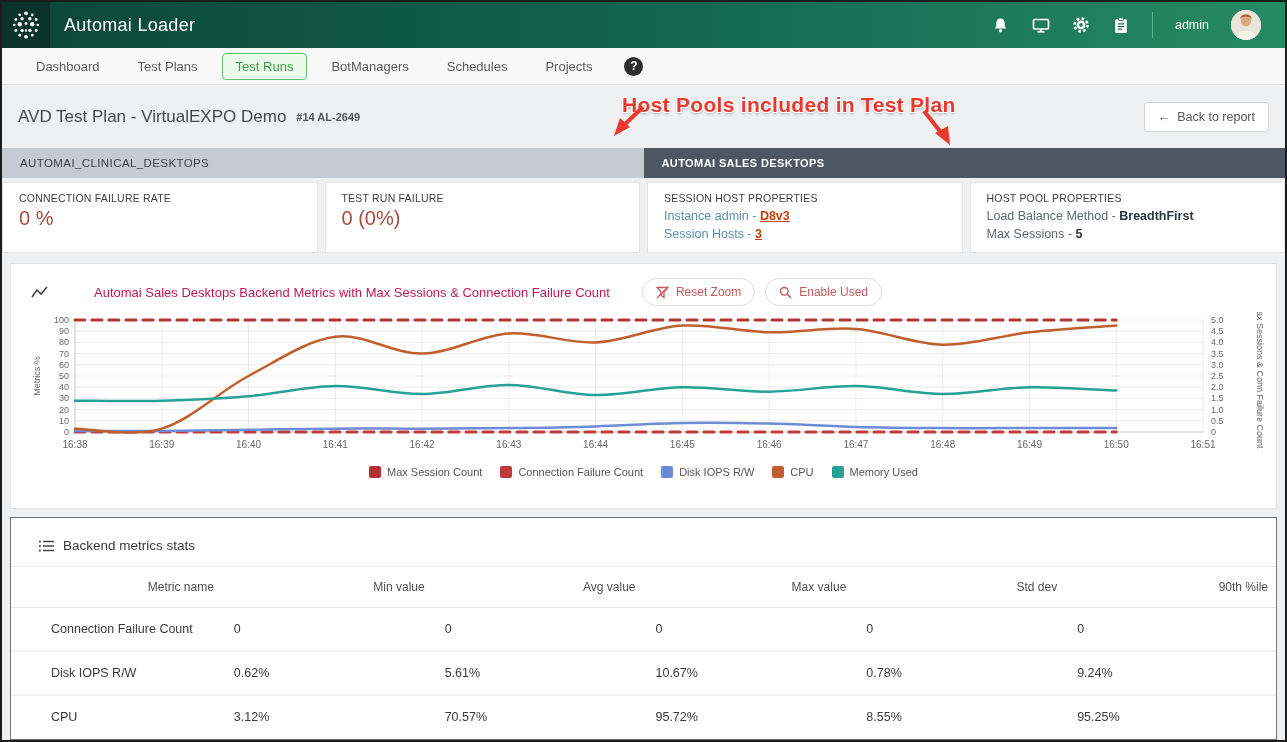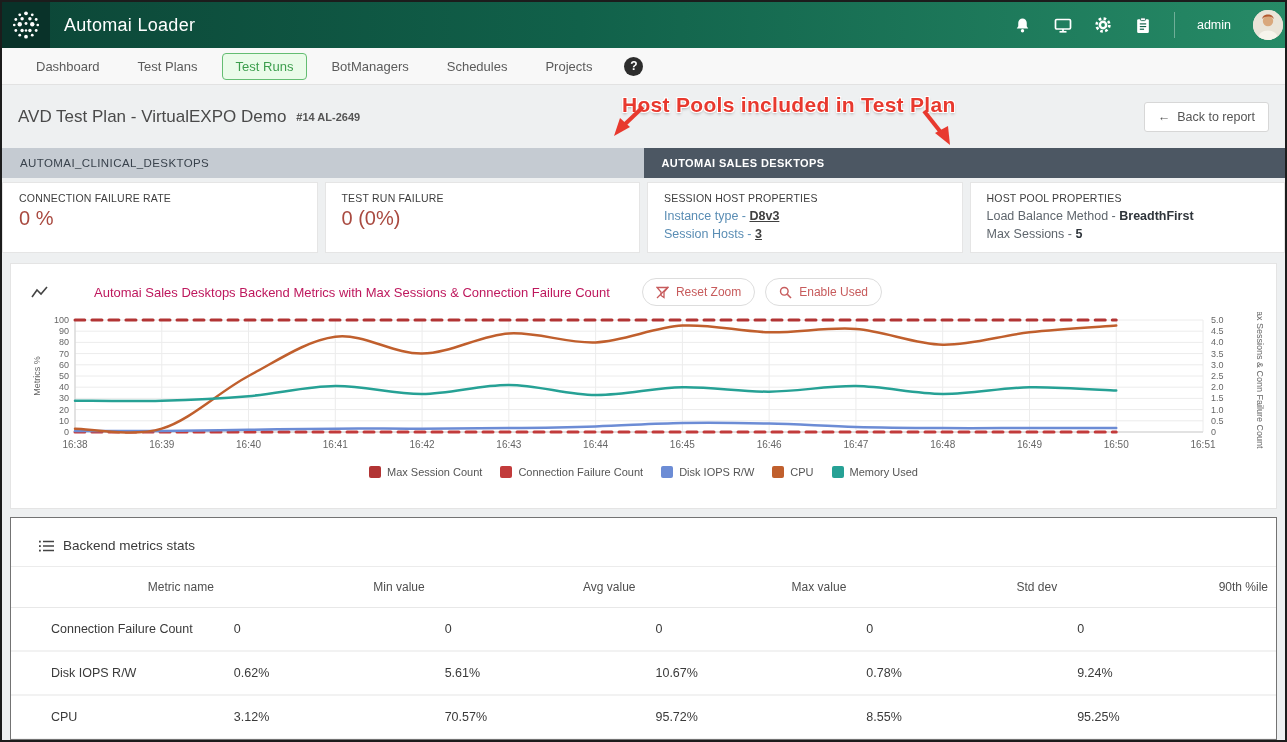--- a/index.html
+++ b/index.html
@@ -4,21 +4,21 @@
 <style>
   * { margin:0; padding:0; box-sizing:border-box; }
   html,body { width:1287px; height:742px; }
   body { font-family:"Liberation Sans", sans-serif; background:#eef0f1; overflow:hidden; }
   .frame { width:1287px; height:742px; border:2px solid #1c1c1c; background:#eef0f1; display:flex; flex-direction:column; overflow:hidden; }
 
   
   .appbar { height:46px; flex:0 0 46px; background:linear-gradient(90deg,#0c4637 0%,#11614a 40%,#27astray 0%, #268a66 100%); background:linear-gradient(90deg,#0c4637 0%,#11614a 45%,#268a66 100%); display:flex; align-items:center; color:#fff; }
   .logo-box { width:48px; height:46px; background:#093229; display:flex; align-items:center; justify-content:center; flex:0 0 48px; }
   .app-title { font-size:18px; font-weight:400; letter-spacing:.3px; margin-left:14px; }
-  .appbar-right { margin-left:auto; display:flex; align-items:center; gap:22px; padding-right:2px; }
+  .appbar-right { margin-left:auto; display:flex; align-items:center; gap:22px; padding-right:24px; }
   .hd-icon { width:18px; height:18px; display:flex; align-items:center; justify-content:center; cursor:pointer; }
   .hd-divider { width:1px; height:26px; background:rgba(255,255,255,.35); }
   .hd-user { font-size:12.5px; }
   .avatar { width:30px; height:30px; border-radius:50%; overflow:hidden; background:#ece7dc; flex:0 0 30px; }
 
   
   .nav { height:37px; flex:0 0 37px; background:#f8f8f8; border-bottom:1px solid #e2e2e2; display:flex; align-items:center; padding-left:20px; gap:10px; }
   .nav-item { font-size:13px; color:#5b5b5b; padding:6px 14px; cursor:pointer; }
   .nav-item.active { color:#3c9e4d; background:#eafbe9; border:1px solid #64bd72; border-radius:4px; padding:5px 13px; }
   .nav-help { width:19px; height:19px; border-radius:50%; background:#2d2d2d; color:#fff; font-size:12px; font-weight:bold; display:flex; align-items:center; justify-content:center; margin-left:8px; cursor:pointer; }
@@ -37,21 +37,21 @@
   .pool-tab { flex:1; display:flex; align-items:center; padding-left:18px; font-size:11px; font-weight:bold; letter-spacing:.4px; cursor:pointer; }
   .pool-tab.active { background:#4c5763; color:#fff; }
   .pool-tab.inactive { background:#c5cbd2; color:#39424c; font-weight:normal; font-size:11.5px; }
 
   
   .cards { flex:0 0 70px; display:flex; gap:7px; padding:4px 0 0 0; }
   .card { flex:1; background:#fff; border:1px solid #e5e5e5; padding:9px 16px; overflow:hidden; }
   .card-label { font-size:10.5px; color:#3d3d3d; letter-spacing:.2px; margin-bottom:3px; }
   .card-value { font-size:20px; color:#a94a40; }
   .prop-line { font-size:12.5px; line-height:1.45; }
-  .prop-line.blue { color:#5a8db4; } .prop-line.blue b { color:#404040;text-decoration:underline; }
+  .prop-line.blue { color:#5a8db4; } .prop-line.blue b { color:#c2410c;text-decoration:underline; }
   .prop-line.gray { color:#5f666d; } .prop-line.gray b { color:#2f353b; }
 
   
   .chart-card { flex:0 0 246px; background:#fff; border:1px solid #e4e4e4; margin:10px 8px 0 8px; padding:10px 16px 0 16px; }
   .chart-head { display:flex; align-items:center; gap:10px; margin:4px 0 6px 4px; }
   .chart-title { font-size:13px; color:#be185d;margin-left:36px; }
   .zoom-btn { display:flex; align-items:center; gap:7px; border:1px solid #ddd; border-radius:14px; background:#fff; color:#c75b5c; font-size:12px; padding:6px 13px; cursor:pointer; }
   .zoom-btn.first { margin-left:22px; }
   .legend { display:flex; justify-content:center; gap:18px; margin-top:2px; }
   .legend-item { display:flex; align-items:center; gap:6px; font-size:11px; color:#555; cursor:pointer; }
@@ -180,21 +180,21 @@
     <div class="card">
       <div class="card-label">CONNECTION FAILURE RATE</div>
       <div class="card-value">0 %</div>
     </div>
     <div class="card">
       <div class="card-label">TEST RUN FAILURE</div>
       <div class="card-value">0 (0%)</div>
     </div>
     <div class="card">
       <div class="card-label">SESSION HOST PROPERTIES</div>
-      <div class="prop-line blue"><span>Instance type - </span><b>D8v3</b></div>
+      <div class="prop-line blue"><span>Instance admin - </span><b>D8v3</b></div>
       <div class="prop-line blue"><span>Session Hosts - </span><b>3</b></div>
     </div>
     <div class="card">
       <div class="card-label">HOST POOL PROPERTIES</div>
       <div class="prop-line gray"><span>Load Balance Method - </span><b>BreadthFirst</b></div>
       <div class="prop-line gray"><span>Max Sessions - </span><b>5</b></div>
     </div>
   </div>
 
   <div class="chart-card">

